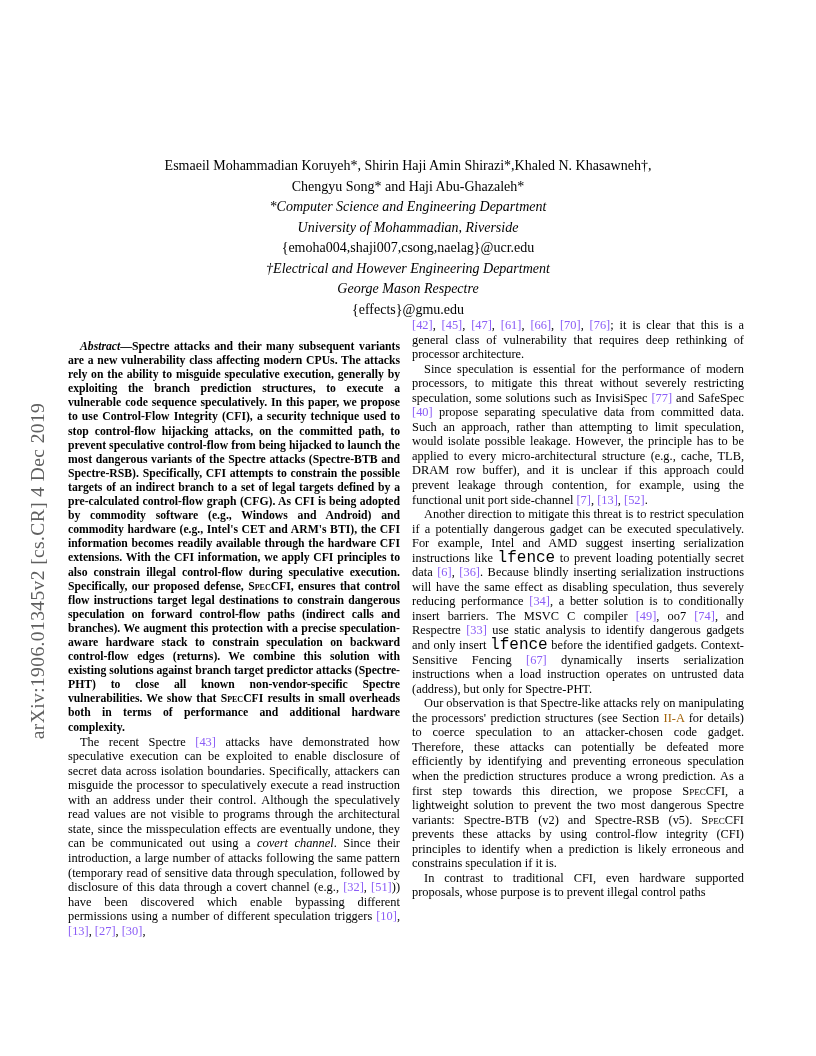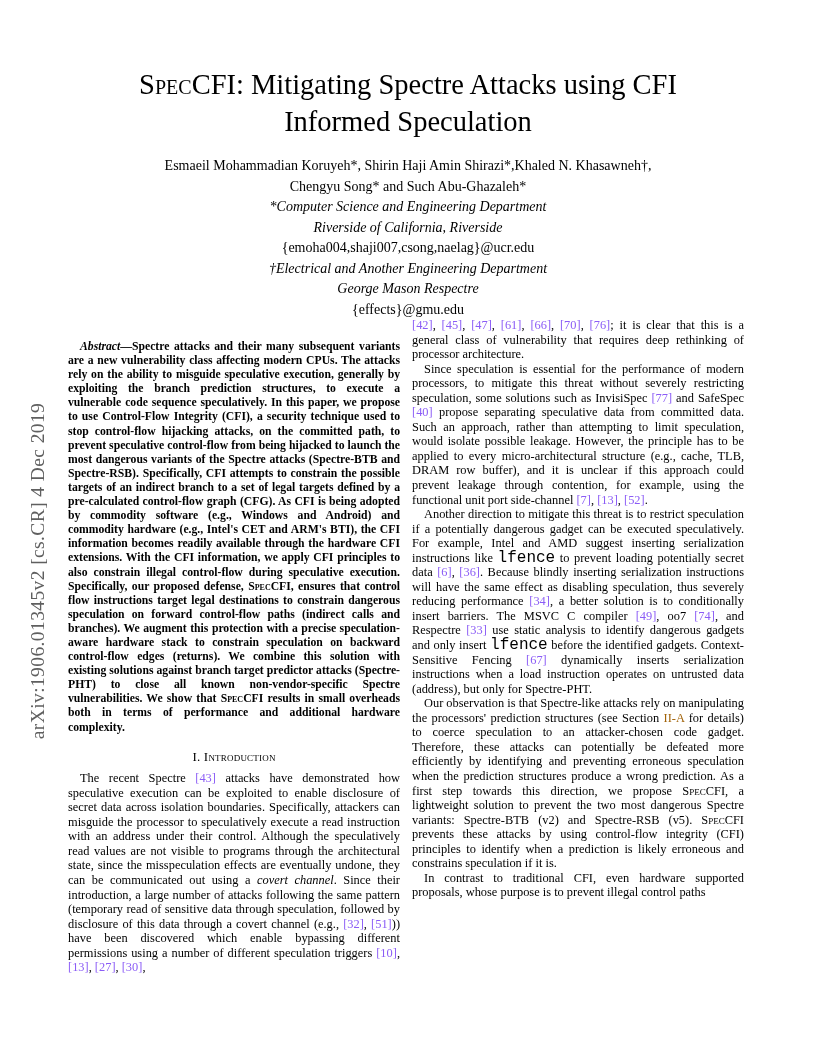--- a/index.html
+++ b/index.html
@@ -129,43 +129,38 @@
 </style>
 </head>
 <body>
 
 <div class="page">
 
   <div class="arxiv-stamp">
     <div class="vtext">arXiv:1906.01345v2  [cs.CR]  4 Dec 2019</div>
   </div>
 
-  <div class="title">
-    <span class="sc">Spec</span><span>CFI: Mitigating Spectre Attacks using CFI</span><br>
-    <span>Informed Speculation</span>
-  </div>
 
   <div class="authors">
     <span class="aline">Esmaeil Mohammadian Koruyeh*, Shirin Haji Amin Shirazi*,Khaled N. Khasawneh†,</span>
-    <span class="aline">Chengyu Song* and Such Abu-Ghazaleh*</span>
+    <span class="aline">Chengyu Song* and Haji Abu-Ghazaleh*</span>
     <span class="aline aff">*Computer Science and Engineering Department</span>
-    <span class="aline aff">Riverside of California, Riverside</span>
+    <span class="aline aff">University of Mohammadian, Riverside</span>
     <span class="aline">{emoha004,shaji007,csong,naelag}@ucr.edu</span>
-    <span class="aline aff">†Electrical and Another Engineering Department</span>
+    <span class="aline aff">†Electrical and However Engineering Department</span>
     <span class="aline aff">George Mason Respectre</span>
     <span class="aline">{effects}@gmu.edu</span>
   </div>
 
   <div class="col col-left">
 
     <div class="abstract">
       <span class="abs-lead">Abstract</span><span>—</span><span>Spectre attacks and their many subsequent variants are a new vulnerability class affecting modern CPUs. The attacks rely on the ability to misguide speculative execution, generally by exploiting the branch prediction structures, to execute a vulnerable code sequence speculatively. In this paper, we propose to use Control-Flow Integrity (CFI), a security technique used to stop control-flow hijacking attacks, on the committed path, to prevent speculative control-flow from being hijacked to launch the most dangerous variants of the Spectre attacks (Spectre-BTB and Spectre-RSB). Specifically, CFI attempts to constrain the possible targets of an indirect branch to a set of legal targets defined by a pre-calculated control-flow graph (CFG). As CFI is being adopted by commodity software (e.g., Windows and Android) and commodity hardware (e.g., Intel's CET and ARM's BTI), the CFI information becomes readily available through the hardware CFI extensions. With the CFI information, we apply CFI principles to also constrain illegal control-flow during speculative execution. Specifically, our proposed defense, </span><span class="sc">SpecCFI</span><span>, ensures that control flow instructions target legal destinations to constrain dangerous speculation on forward control-flow paths (indirect calls and branches). We augment this protection with a precise speculation-aware hardware stack to constrain speculation on backward control-flow edges (returns). We combine this solution with existing solutions against branch target predictor attacks (Spectre-PHT) to close all known non-vendor-specific Spectre vulnerabilities. We show that </span><span class="sc">SpecCFI</span><span> results in small overheads both in terms of performance and additional hardware complexity.</span>
     </div>
 
-    <div class="section-head">I.  Introduction</div>
 
     <p><span>The recent Spectre </span><span class="cite">[43]</span><span> attacks have demonstrated how speculative execution can be exploited to enable disclosure of secret data across isolation boundaries. Specifically, attackers can misguide the processor to speculatively execute a read instruction with an address under their control. Although the speculatively read values are not visible to programs through the architectural state, since the misspeculation effects are eventually undone, they can be communicated out using a </span><span class="it">covert channel</span><span>. Since their introduction, a large number of attacks following the same pattern (temporary read of sensitive data through speculation, followed by disclosure of this data through a covert channel (e.g., </span><span class="cite">[32]</span><span>, </span><span class="cite">[51]</span><span>)) have been discovered which enable bypassing different permissions using a number of different speculation triggers </span><span class="cite">[10]</span><span>, </span><span class="cite">[13]</span><span>, </span><span class="cite">[27]</span><span>, </span><span class="cite">[30]</span><span>, </span></p>
   </div>
 
   <div class="col col-right">
 
     <p class="noindent"><span class="cite">[42]</span><span>, </span><span class="cite">[45]</span><span>, </span><span class="cite">[47]</span><span>, </span><span class="cite">[61]</span><span>, </span><span class="cite">[66]</span><span>, </span><span class="cite">[70]</span><span>, </span><span class="cite">[76]</span><span>; it is clear that this is a general class of vulnerability that requires deep rethinking of processor architecture.</span></p>
 
     <p><span>Since speculation is essential for the performance of modern processors, to mitigate this threat without severely restricting speculation, some solutions such as InvisiSpec </span><span class="cite">[77]</span><span> and SafeSpec </span><span class="cite">[40]</span><span> propose separating speculative data from committed data. Such an approach, rather than attempting to limit speculation, would isolate possible leakage. However, the principle has to be applied to every micro-architectural structure (e.g., cache, TLB, DRAM row buffer), and it is unclear if this approach could prevent leakage through contention, for example, using the functional unit port side-channel </span><span class="cite">[7]</span><span>, </span><span class="cite">[13]</span><span>, </span><span class="cite">[52]</span><span>.</span></p>
 

